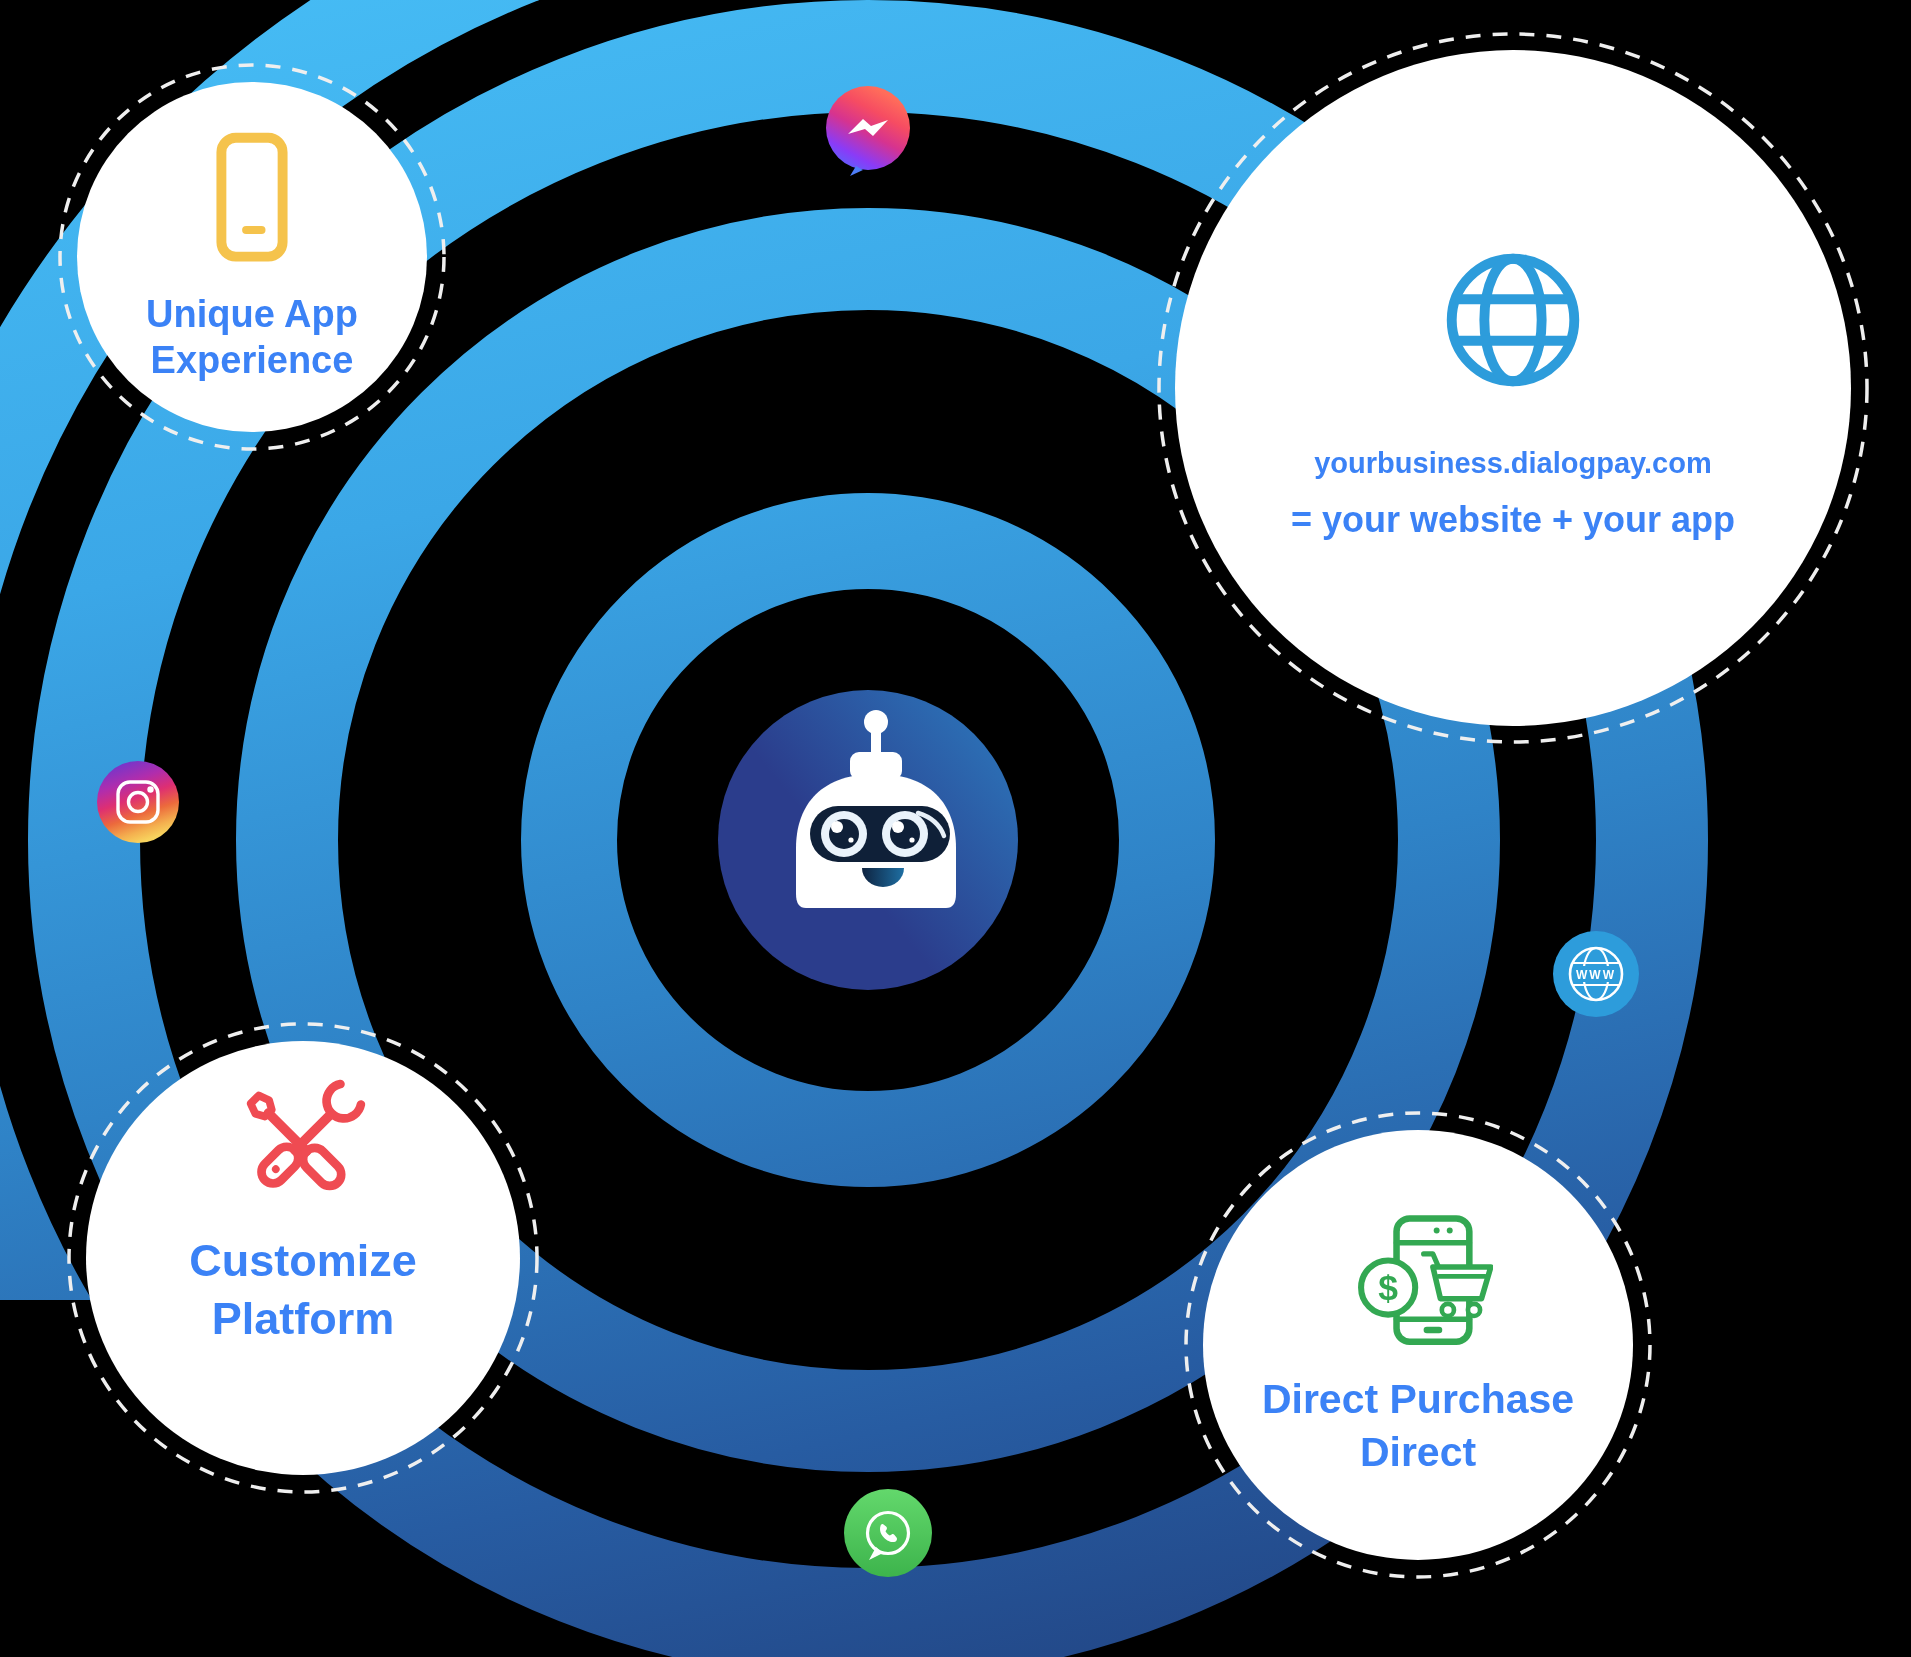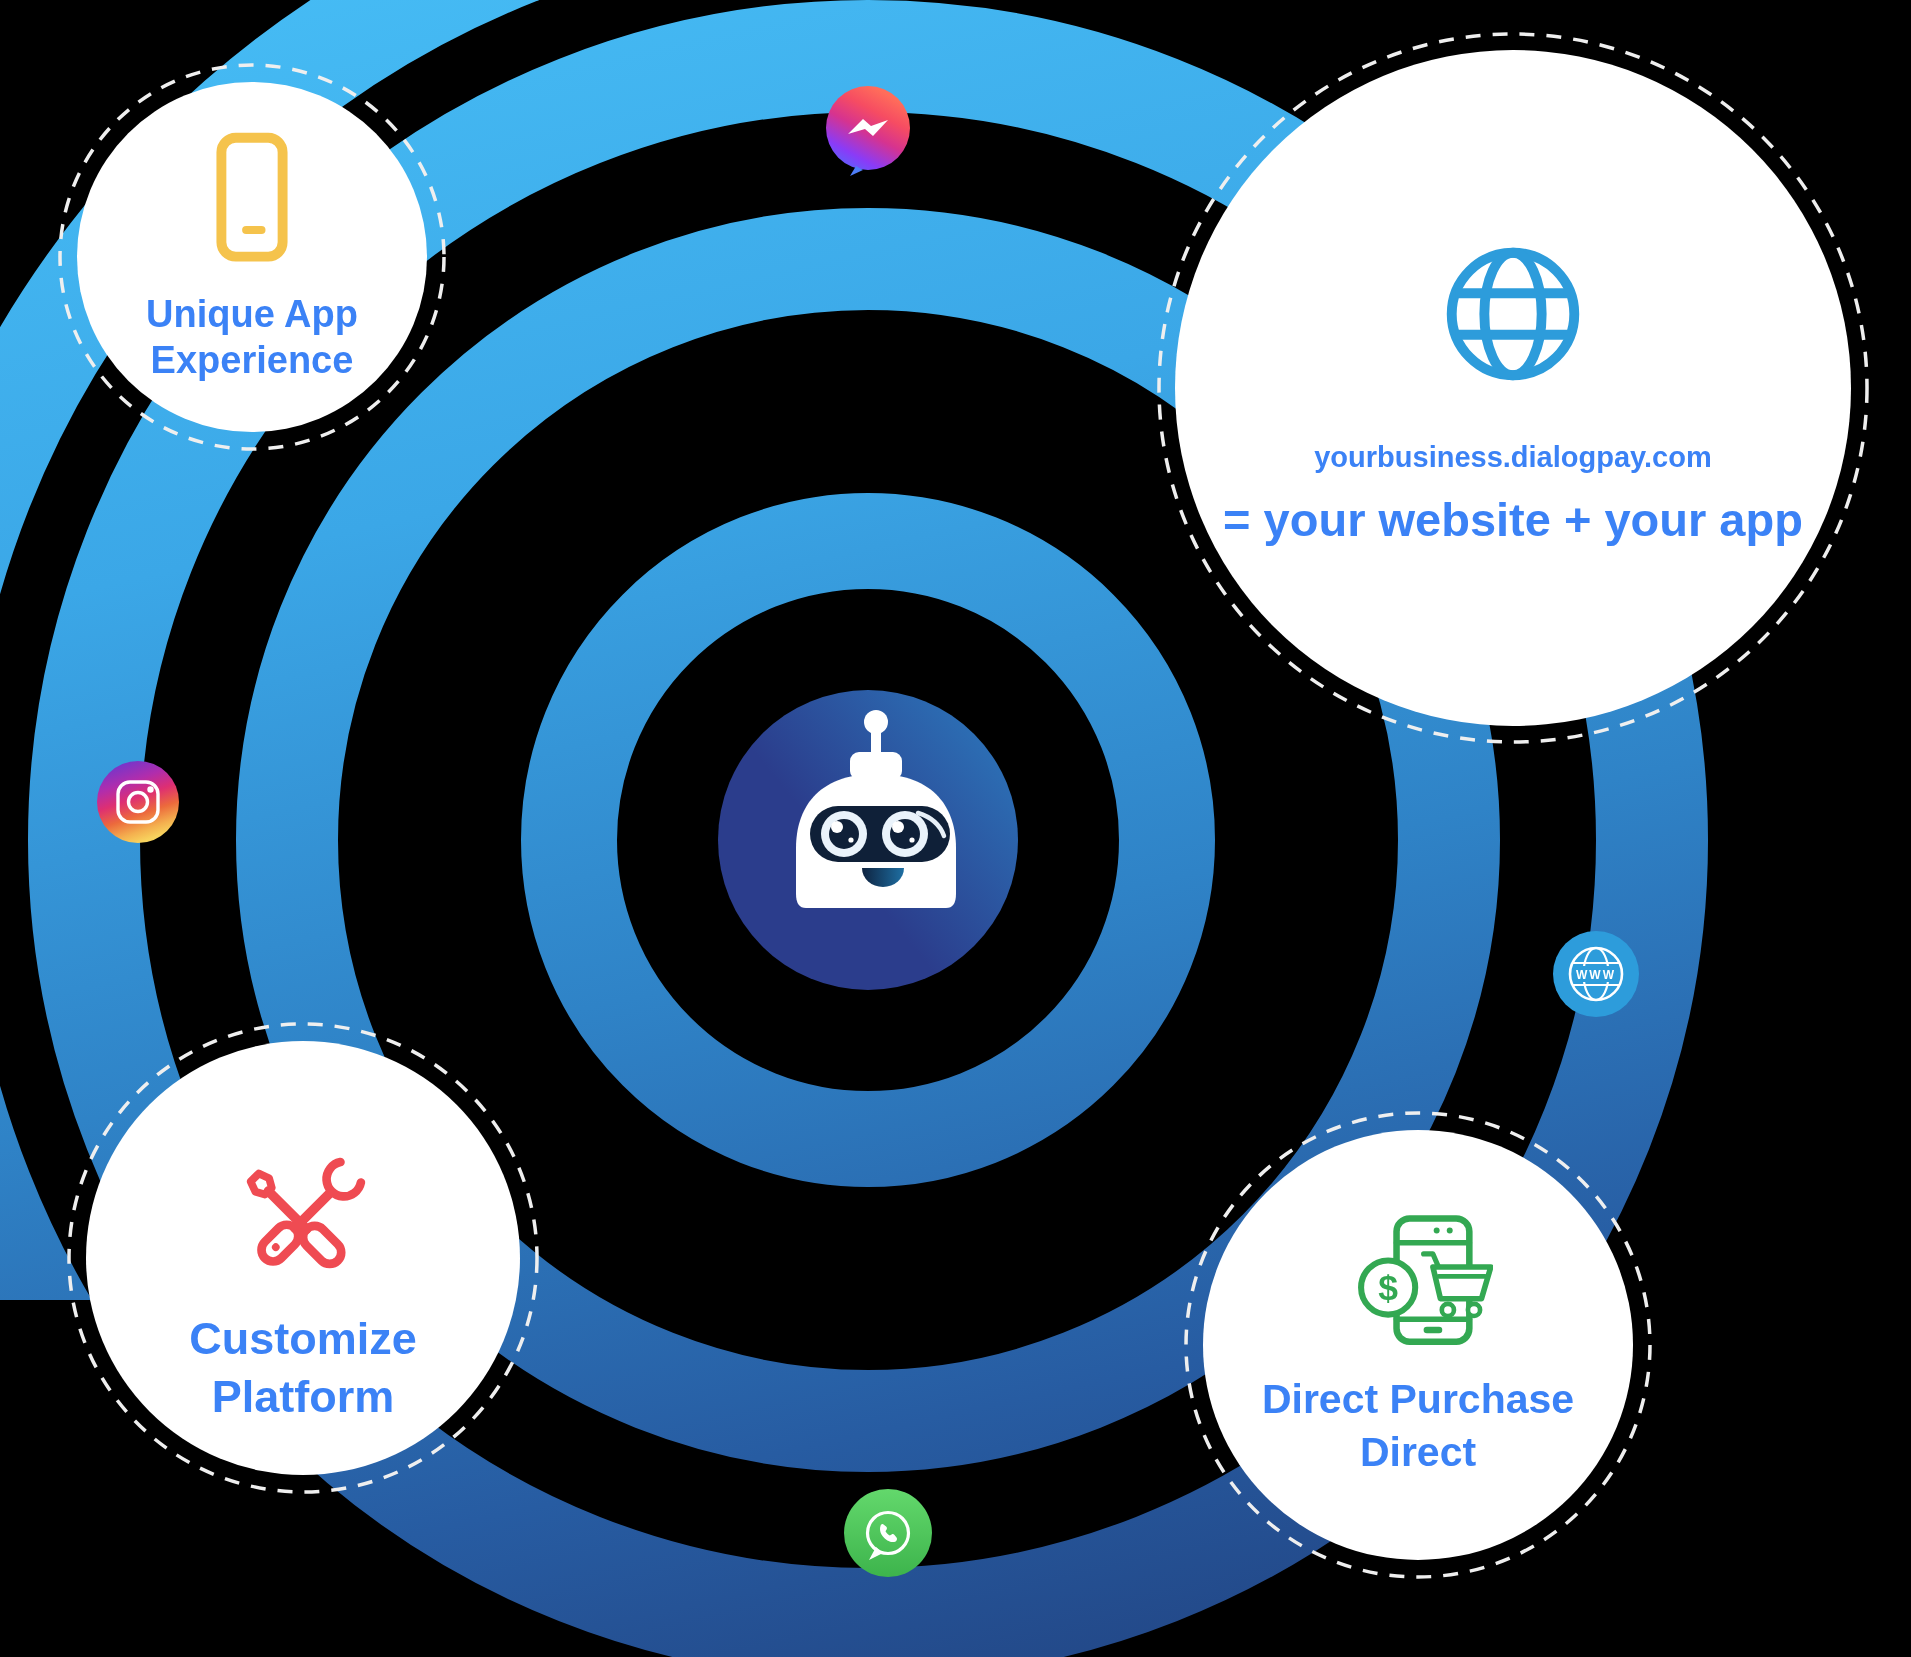--- a/index.html
+++ b/index.html
@@ -9,21 +9,21 @@
   svg.layer{position:absolute;left:0;top:0;}
   .bubble-content{position:absolute;display:flex;flex-direction:column;
        align-items:center;justify-content:center;text-align:center;
        color:#3b82f6;font-weight:700;box-sizing:border-box;padding:0 8px;}
   .bicon{display:flex;align-items:center;justify-content:center;}
   .bline{width:100%;}
   .tl .bicon{margin-bottom:24px;}
   .tl .bline{font-size:38px;line-height:1.22;}
   .tr .bicon{margin-bottom:44px;}
   .tr .bline1{font-size:29px;line-height:1.1;}
-  .tr .bline2{font-size:47px;line-height:1.1;margin-top:20px;}
+  .tr .bline2{font-size:36px;line-height:1.1;margin-top:20px;}
   .bl .bicon{margin-bottom:26px;}
   .bl .bline{font-size:45px;line-height:1.28;}
   .br .bicon{margin-bottom:22px;}
   .br .bline{font-size:41px;line-height:1.3;}
 </style>
 </head>
 <body>
 
 <div class="stage">
 
@@ -159,21 +159,21 @@
           <ellipse cx="85" cy="85" rx="29" ry="62"></ellipse>
           <line x1="27" y1="64" x2="143" y2="64"></line>
           <line x1="27" y1="106" x2="143" y2="106"></line>
         </g>
       </svg>
     </div>
     <div class="bline bline1">yourbusiness.dialogpay.com</div>
     <div class="bline bline2">= your website + your app</div>
   </div>
 
-  <div class="bubble-content bl" style="left:86px;top:1073px;width:434px;height:434px;">
+  <div class="bubble-content bl" style="left:86px;top:995px;width:434px;height:434px;">
     <div class="bicon">
       <svg width="130" height="130" viewBox="0 0 135 135">
         <g fill="none" stroke="#EF4B52" stroke-linecap="round" stroke-linejoin="round">
           <g transform="translate(57,64) rotate(-45)">
             <path d="M -6 -56 L 6 -56 L 10 -45 L 5 -36 L -5 -36 L -10 -45 Z" stroke-width="8"></path>
             <line x1="0" y1="-36" x2="0" y2="20" stroke-width="10"></line>
             <rect x="-12" y="20" width="24" height="46" rx="12" stroke-width="9"></rect>
           </g>
           <g transform="translate(76,60) rotate(45)">
             <path d="M -15 -58 A 18 18 0 1 0 15 -58" stroke-width="9"></path>

